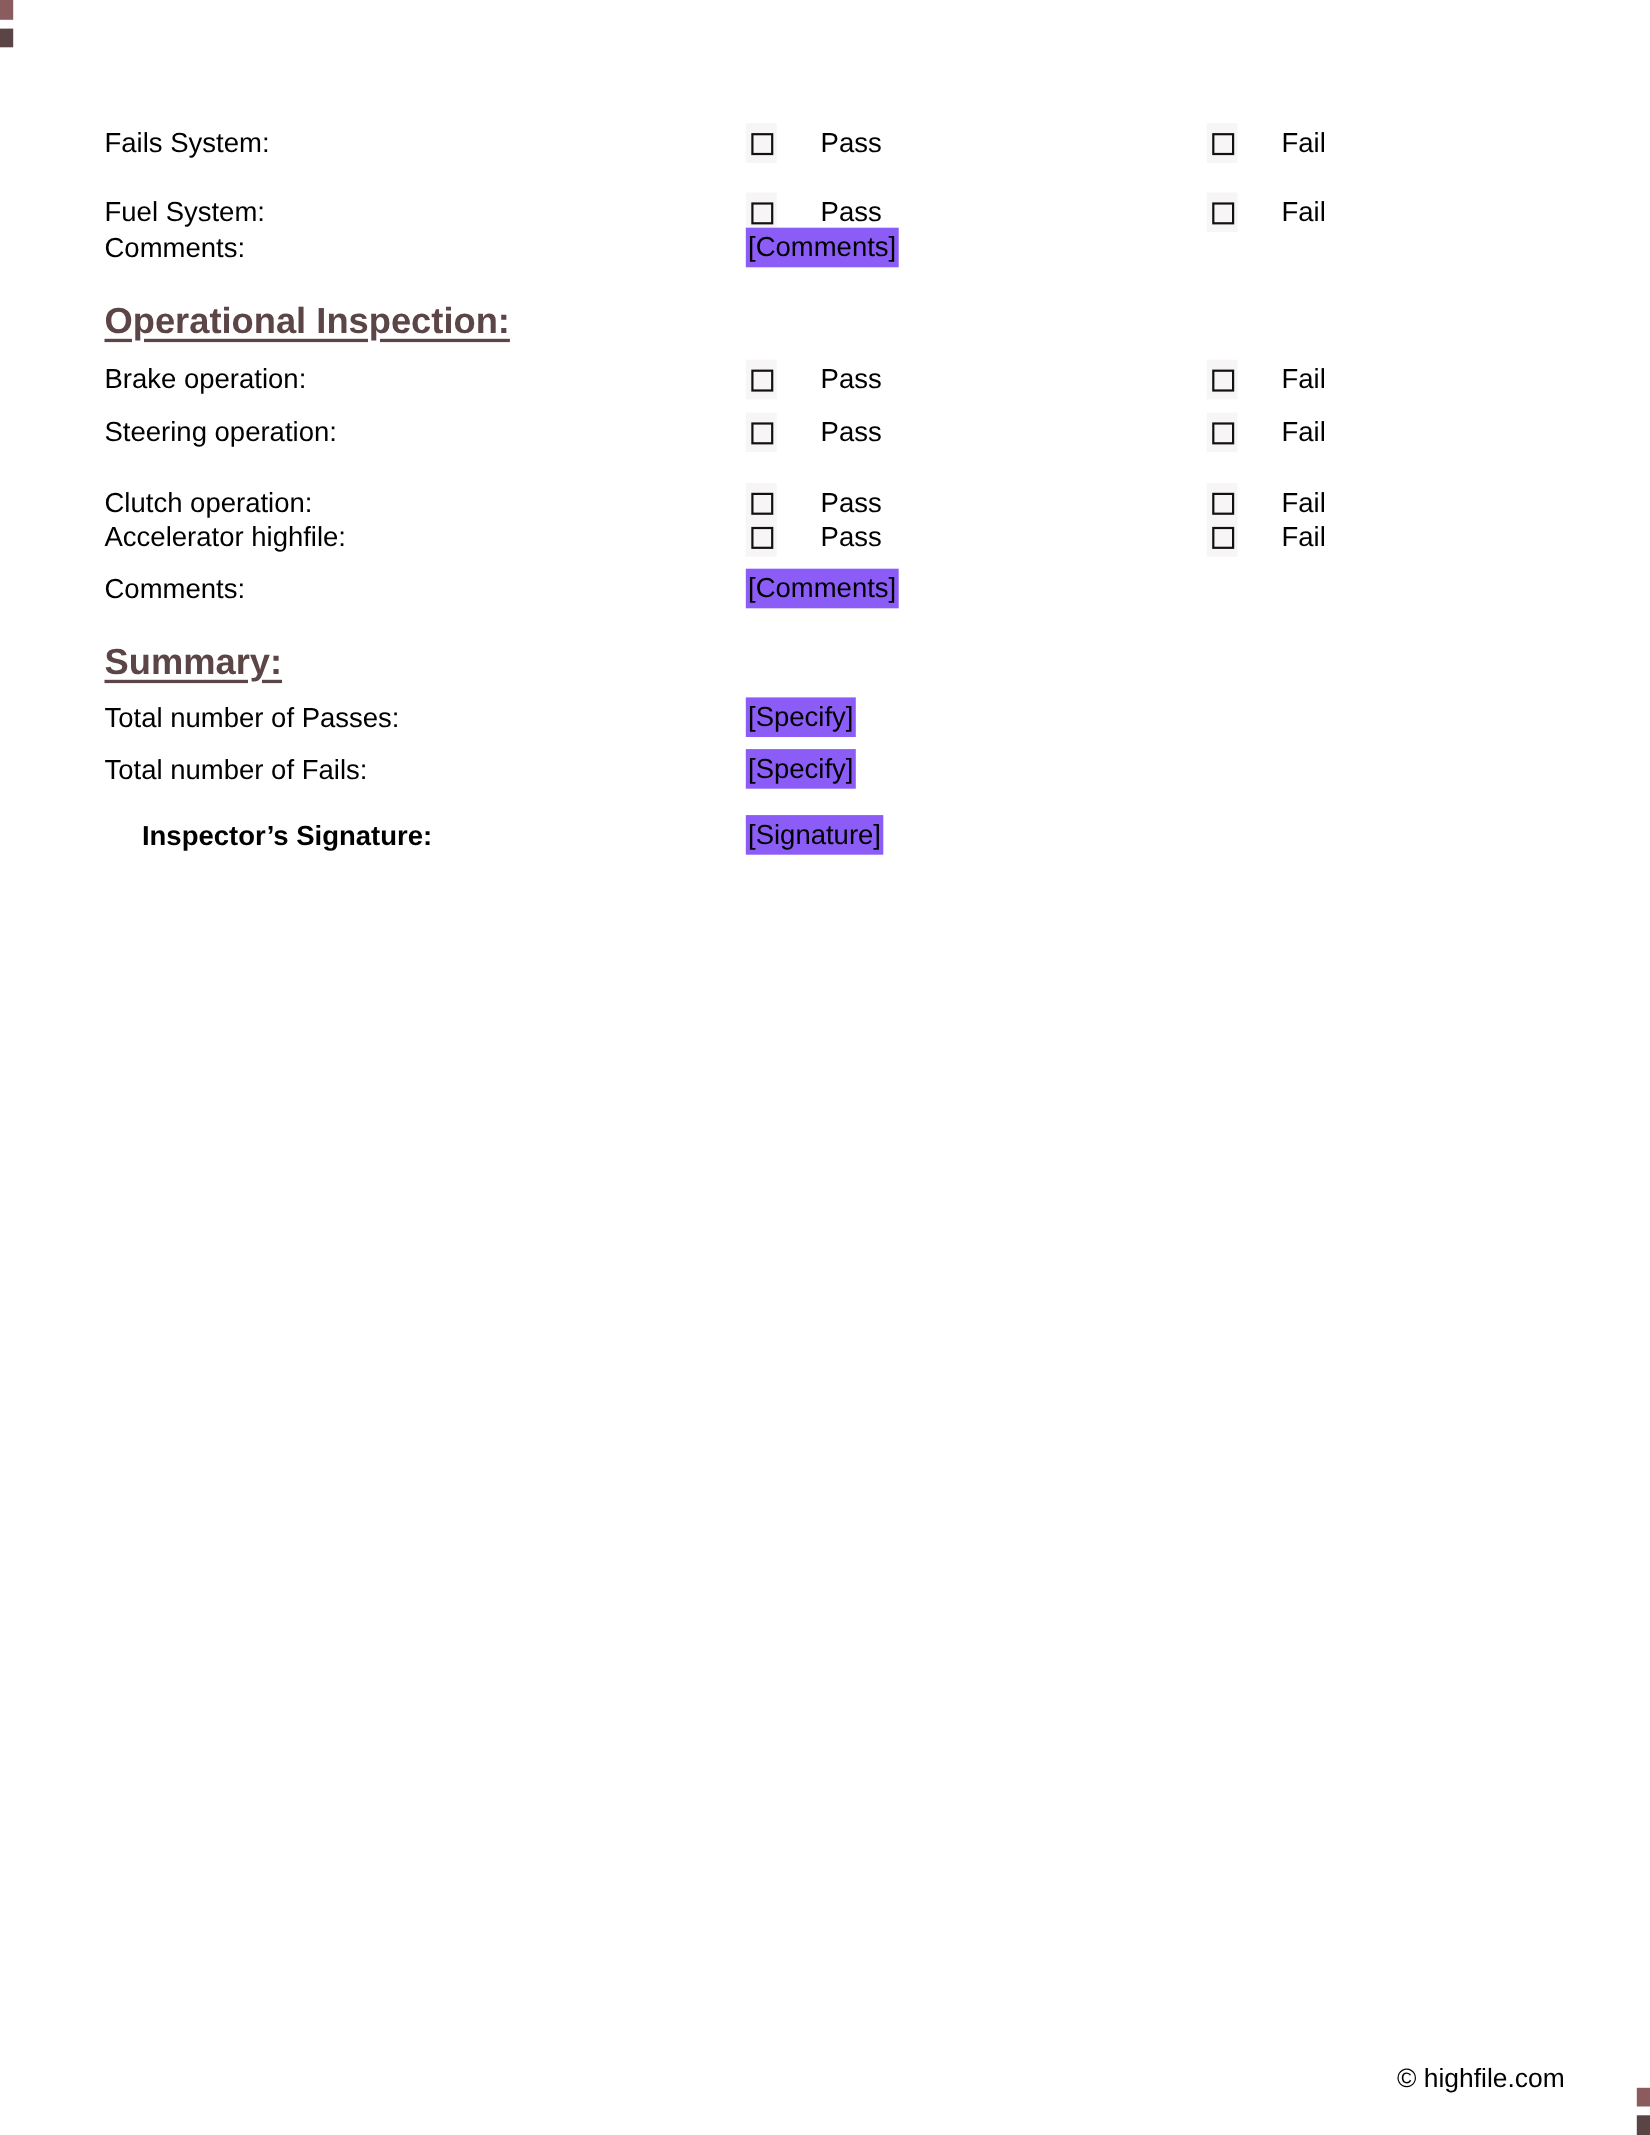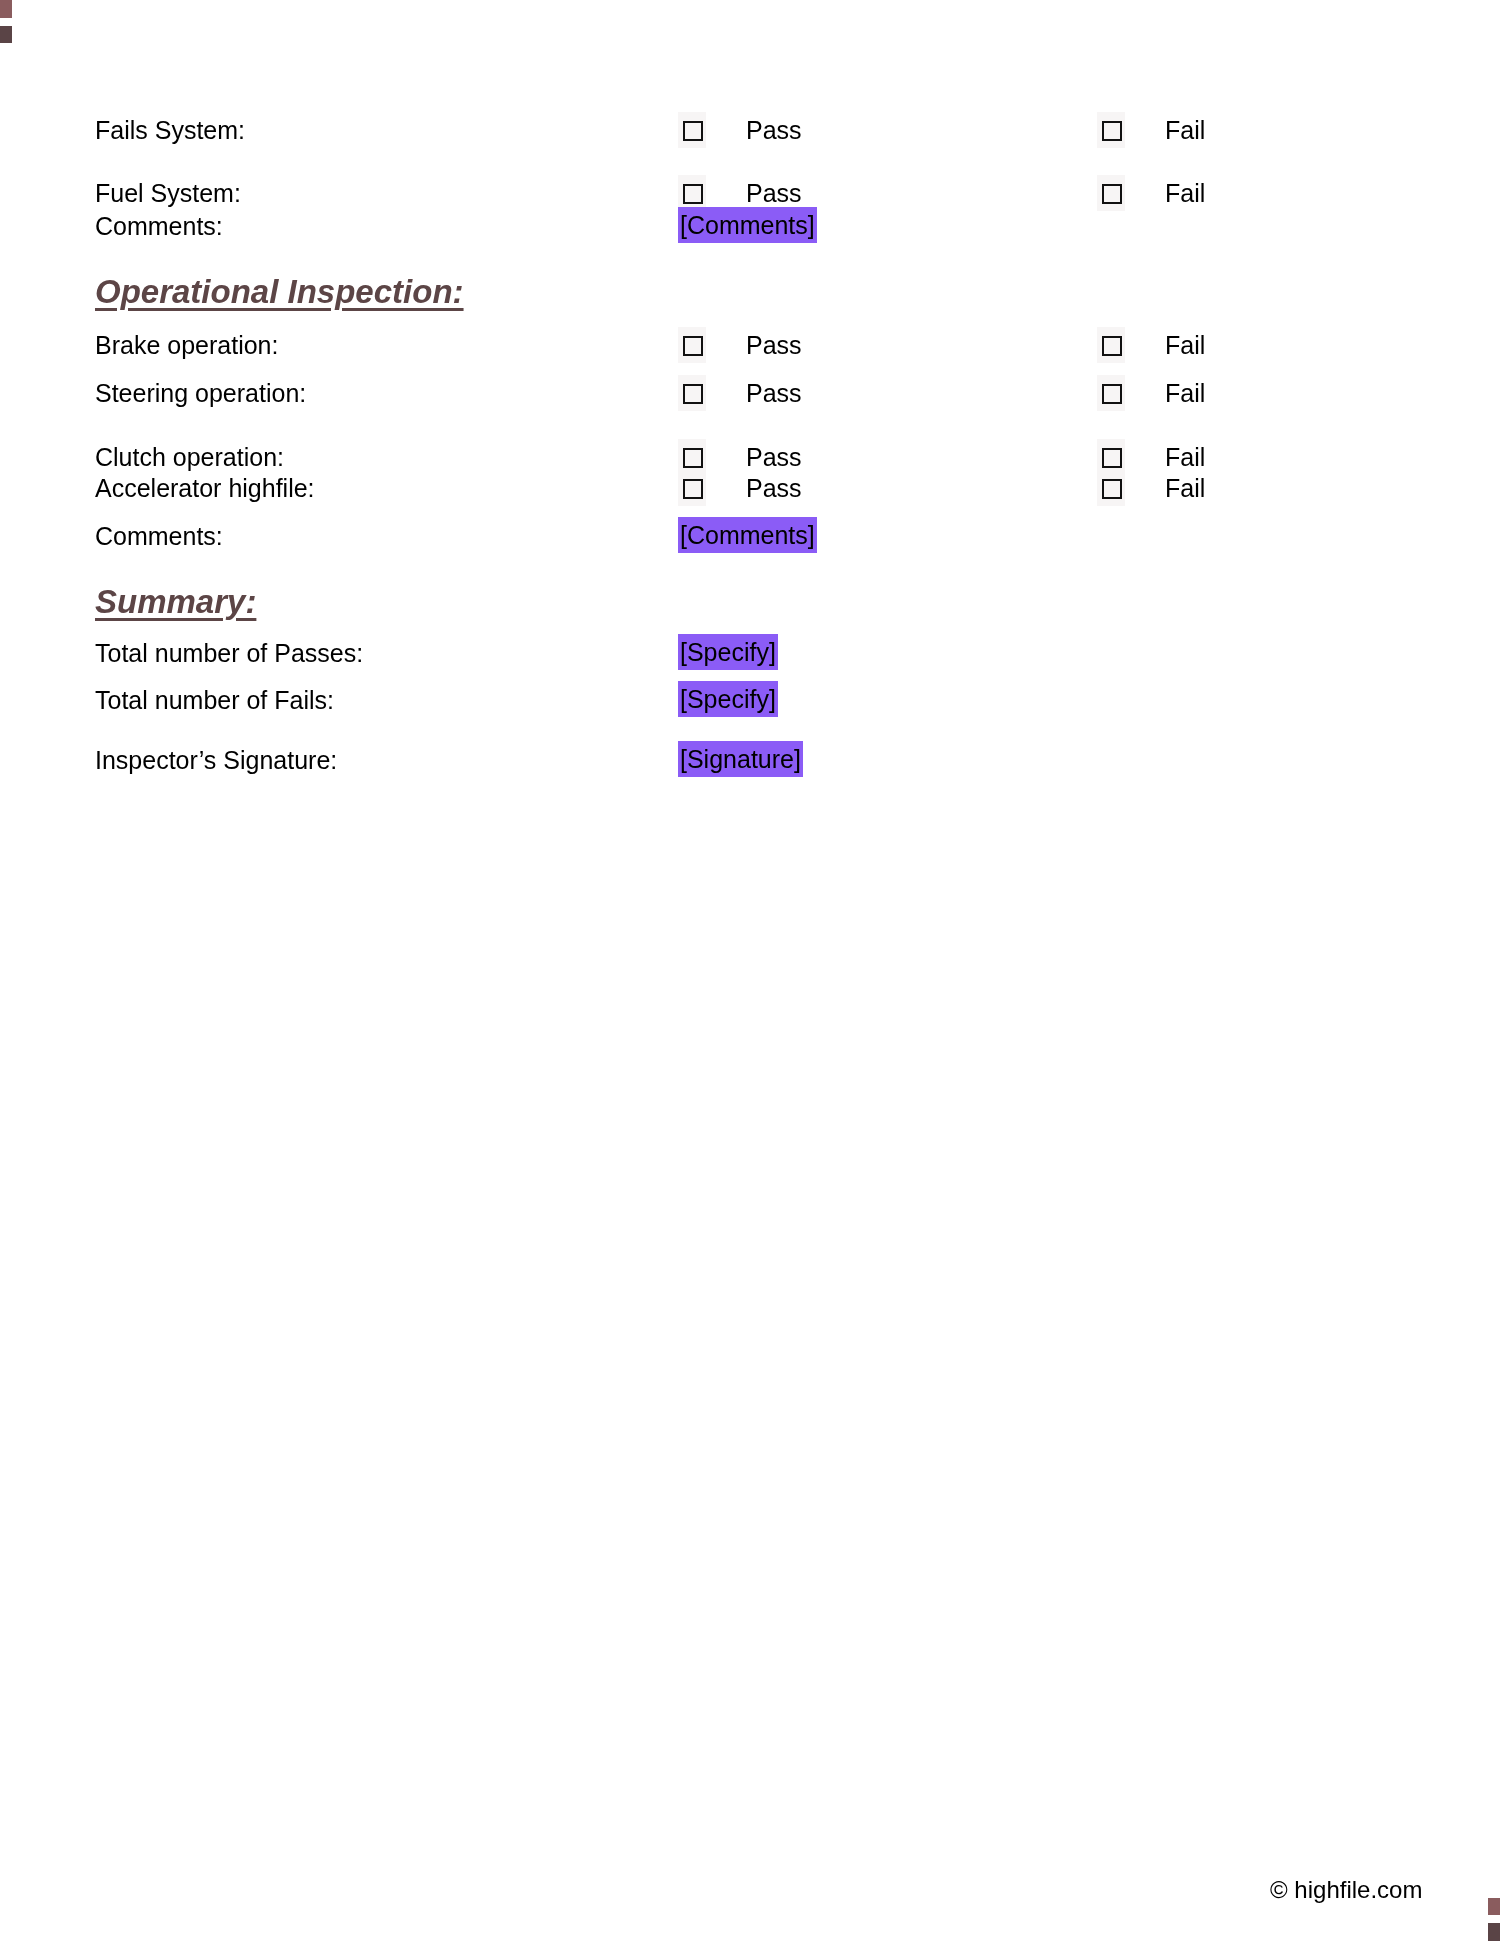--- a/index.html
+++ b/index.html
@@ -10,39 +10,39 @@
     }
     .corner-sq { position: absolute; }
     .sq-a { background: var(--sq1); }
     .sq-b { background: var(--sq2); }
 
     .row {
       position: absolute; left: 95px; width: 1300px; height: 40px;
       font-size: 25px; line-height: 40px;
     }
     .label { position: absolute; left: 0; top: 0; white-space: nowrap; }
-    .label.bold { font-weight: normal; }
+    .label.bold { font-weight: bold; margin-left: 34px; }
     .cb-wrap {
       position: absolute; top: 2px; width: 28px; height: 36px;
       background: #f7f5f5;
     }
     .cb {
       position: absolute; left: 5px; top: 9px; width: 16px; height: 16px;
       border: 2px solid #111; background: #f7f5f5; box-sizing: content-box;
     }
     .cb-text { position: absolute; top: 0; white-space: nowrap; }
     .field {
       position: absolute; left: 586px; top: 1px; height: 36px; line-height: 36px;
       background: #8b5cf6; padding: 0 2px; white-space: nowrap;
     }
     .heading {
       position: absolute; left: 95px; font-size: 33px; font-weight: bold;
       color: var(--heading); text-decoration: underline;
       text-underline-offset: 5px; text-decoration-thickness: 3px;
-      white-space: nowrap; line-height: 44px; font-style: italic;
+      white-space: nowrap; line-height: 44px;
     }
     .footer {
       position: absolute; left: 1270px; top: 1874px; font-size: 24px;
       line-height: 32px; white-space: nowrap;
     }
   </style>
 </head>
 <body style="--heading: #5c4546; --sq1: #8a5c5e; --sq2: #5a4446;">
 
 <div class="corner-sq sq-a" style="left:0;top:0;width:12px;height:18px;"></div>

